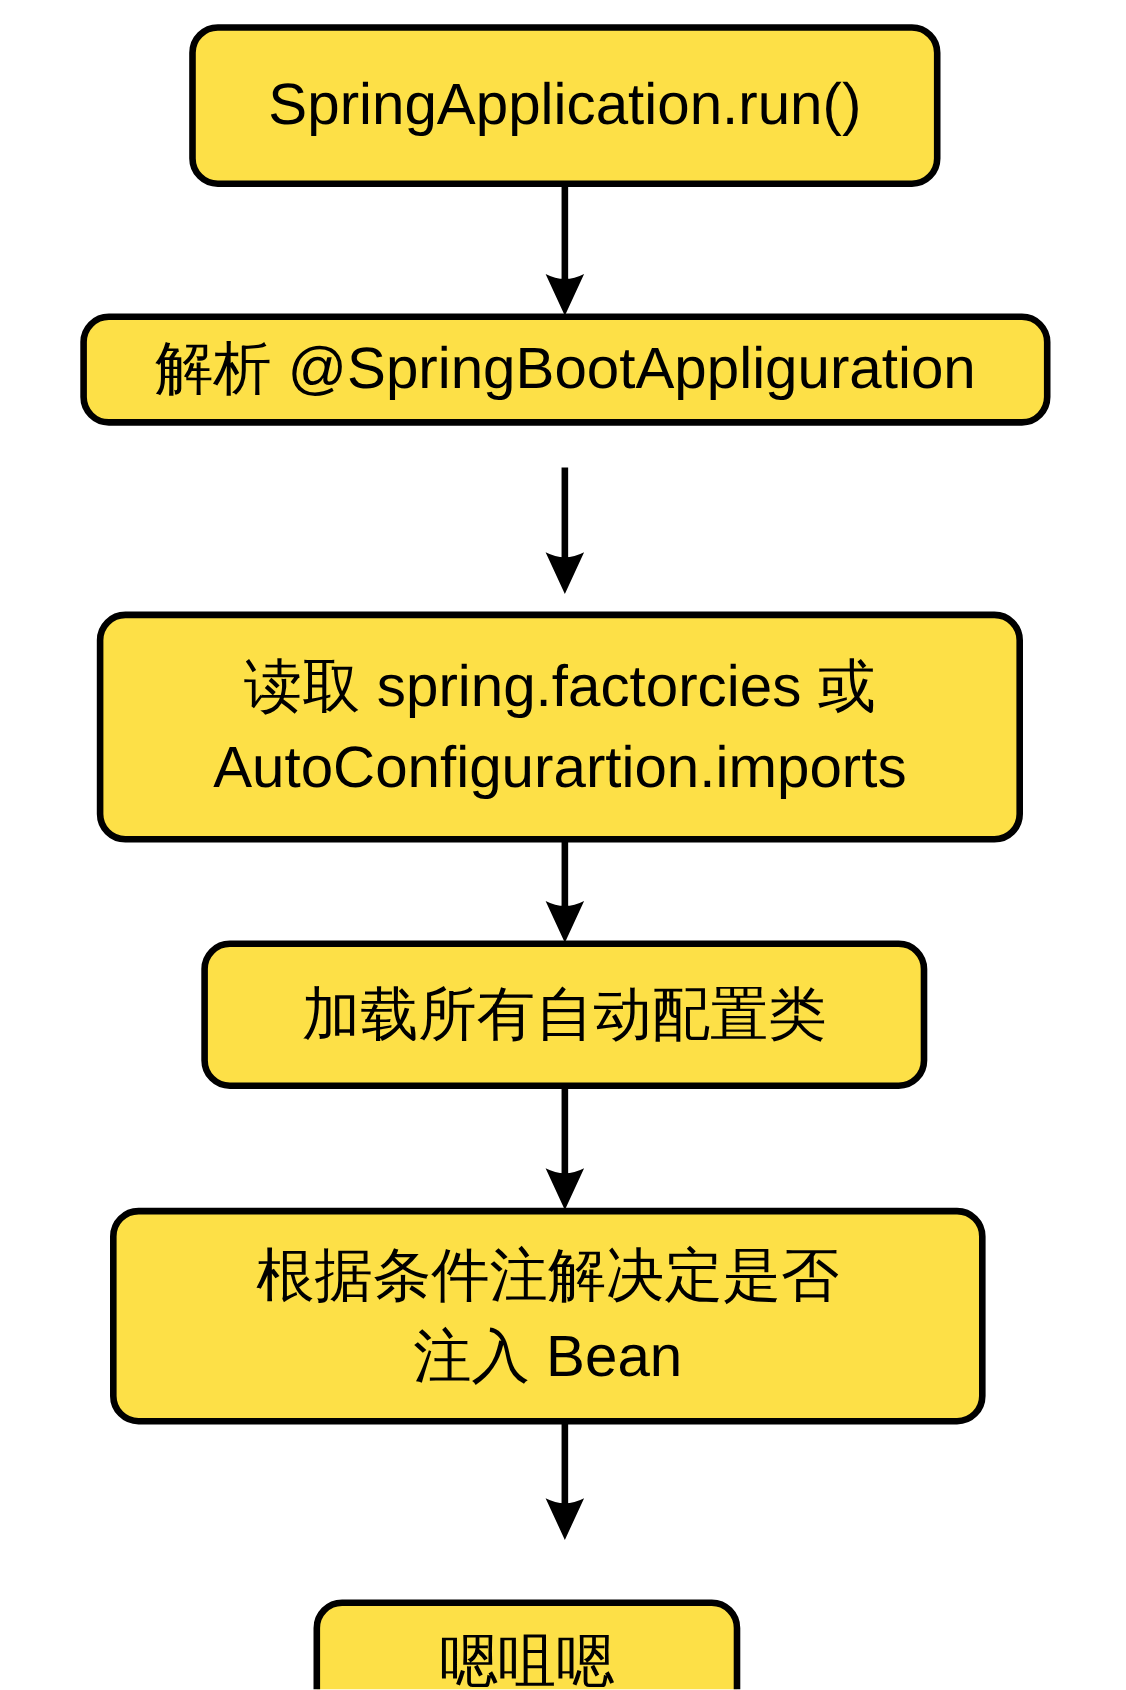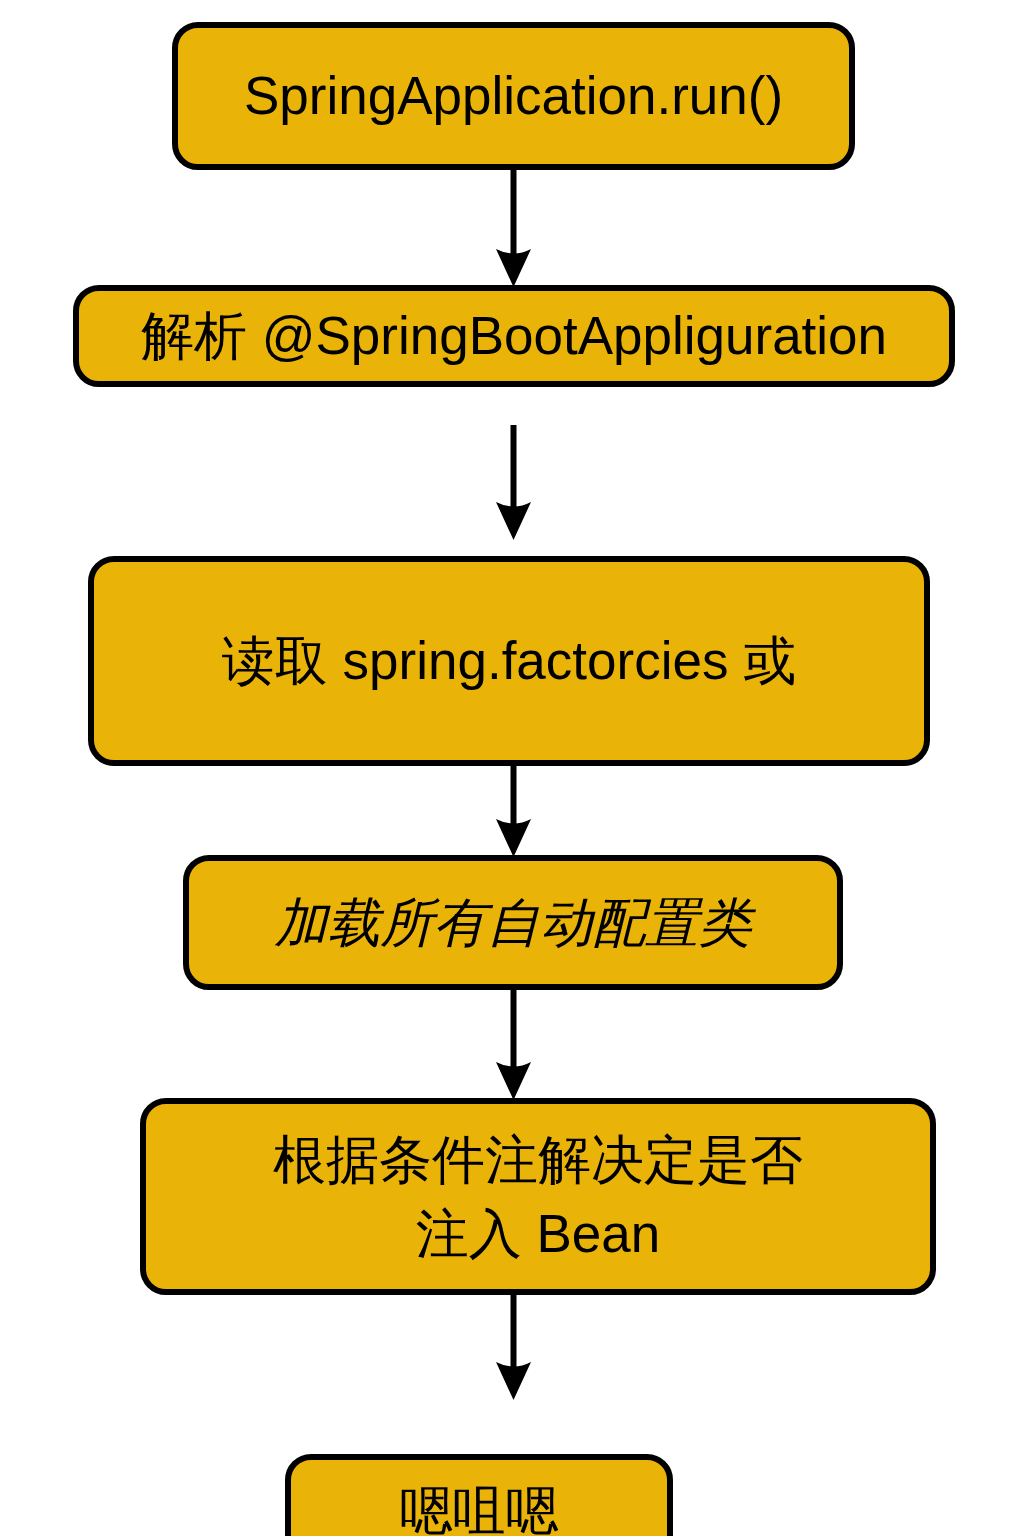--- a/index.html
+++ b/index.html
@@ -11,39 +11,39 @@
     position: relative;
     width: 1024px;
     height: 1536px;
     background: #ffffff;
     font-family: "Liberation Sans", "DejaVu Sans", sans-serif;
     overflow: hidden;
   }
   .node {
     position: absolute;
     box-sizing: border-box;
-    background: #eab308;
+    background: #fde047;
     border: 6px solid #000000;
     border-radius: 26px;
     display: flex;
     flex-direction: column;
     align-items: center;
     justify-content: center;
     text-align: center;
     color: #000000;
     font-size: 53px;
     line-height: 1.38;
     z-index: 2;
     white-space: nowrap;
   }
   .n1 { left: 172px; top: 22px;   width: 683px; height: 148px; }
   .n2 { left: 73px;  top: 285px;  width: 882px; height: 102px; }
   .n3 { left: 88px;  top: 538px;  width: 842px; height: 210px; margin-top: 18px; }
-  .n4 { left: 183px; top: 855px;  width: 660px; height: 135px; font-style: italic; }
-  .n5 { left: 100px; top: 1098px; width: 796px; height: 197px; margin-left: 40px; }
+  .n4 { left: 183px; top: 855px;  width: 660px; height: 135px; }
+  .n5 { left: 100px; top: 1098px; width: 796px; height: 197px; }
   .n6 { left: 285px; top: 1454px; width: 388px; height: 114px; }
   .edges-layer {
     position: absolute;
     left: 0;
     top: 0;
     width: 1024px;
     height: 1536px;
     z-index: 1;
   }
 </style>
@@ -83,20 +83,21 @@
   <div class="node n1">
     <div>SpringApplication.run()</div>
   </div>
 
   <div class="node n2">
     <div>解析 @SpringBootAppliguration</div>
   </div>
 
   <div class="node n3">
     <div>读取 spring.factorcies 或</div>
+    <div>AutoConfigurartion.imports</div>
   </div>
 
   <div class="node n4">
     <div>加载所有自动配置类</div>
   </div>
 
   <div class="node n5">
     <div>根据条件注解决定是否</div>
     <div>注入 Bean</div>
   </div>

